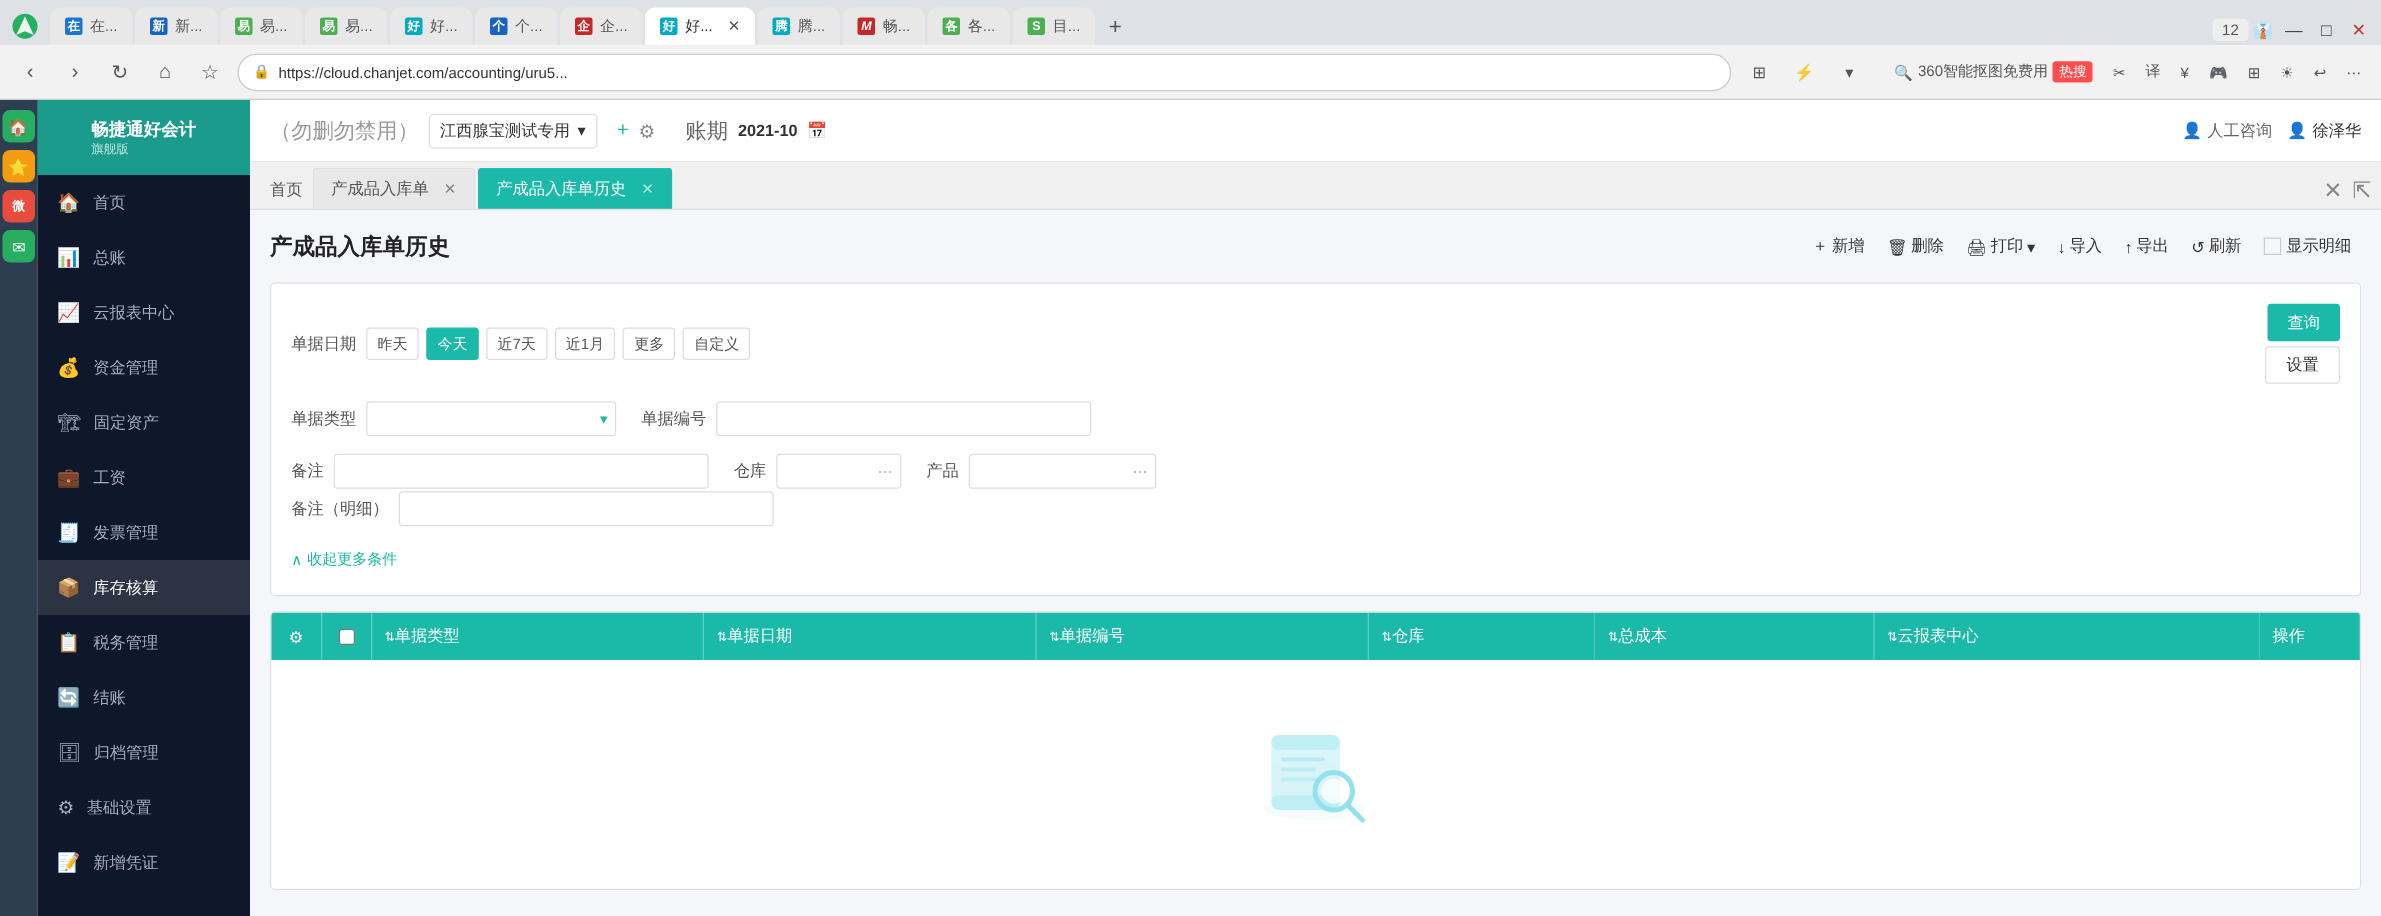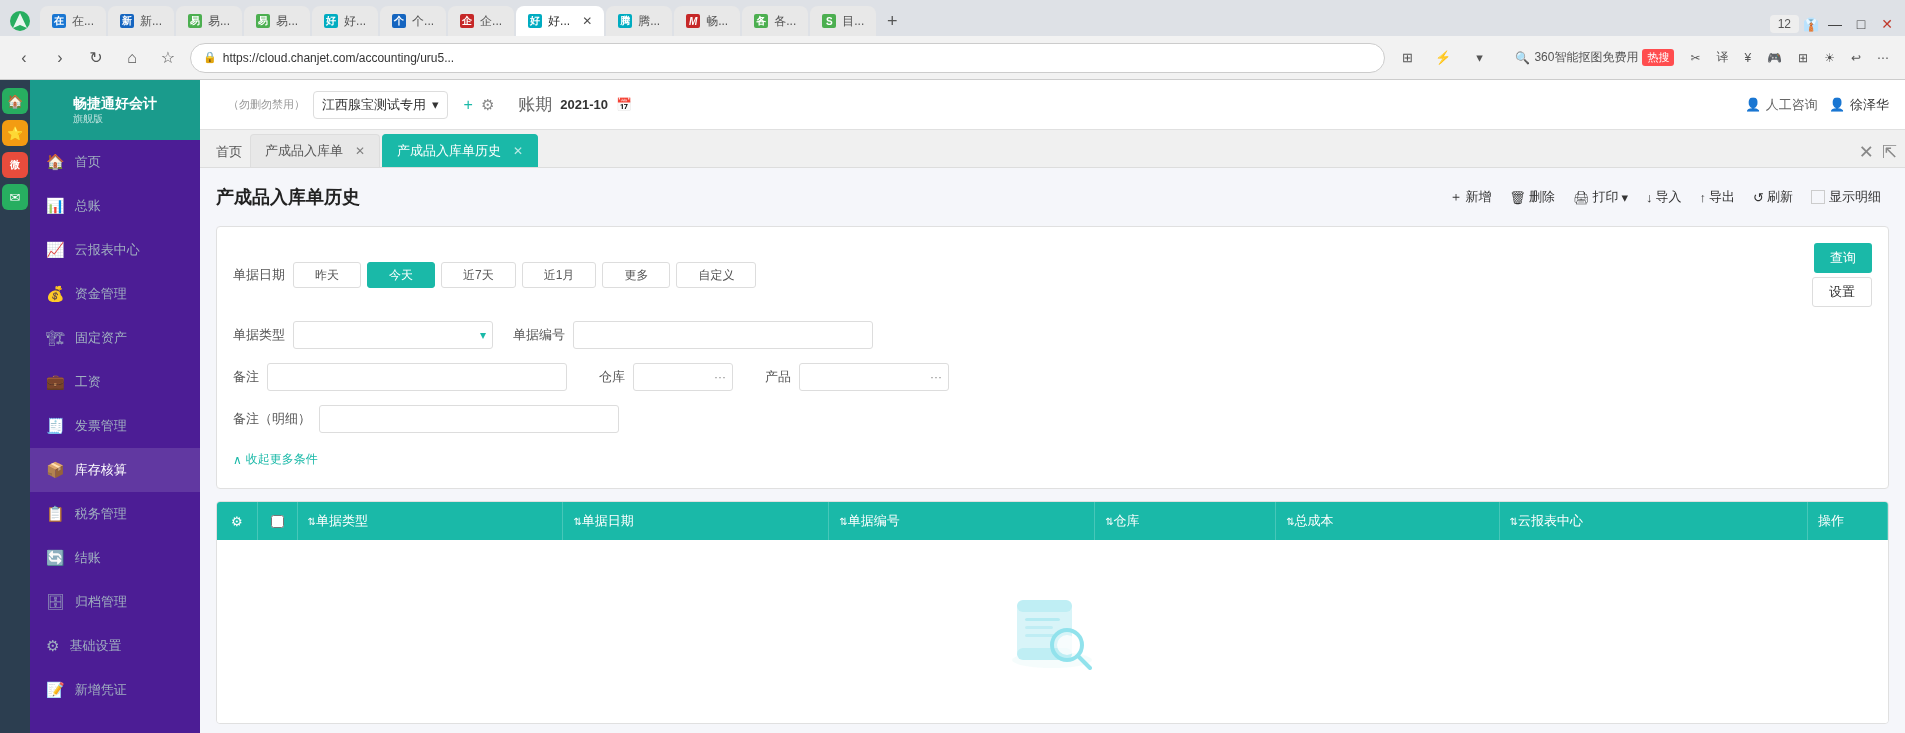--- a/index.html
+++ b/index.html
@@ -26,21 +26,21 @@
     .hot-tag { background: #ff4d4f; color: white; padding: 1px 5px; border-radius: 3px; font-size: 11px; }
 
     
     .app-content { flex: 1; display: flex; overflow: hidden; }
 
     
     .icon-sidebar { width: 30px; background: #2c3e50; display: flex; flex-direction: column; align-items: center; padding-top: 8px; gap: 6px; }
     .icon-sidebar-item { width: 26px; height: 26px; border-radius: 6px; display: flex; align-items: center; justify-content: center; cursor: pointer; font-size: 14px; }
 
     
-    .main-sidebar { width: 170px; background: #4c1d95; display: flex; flex-direction: column; }
+    .main-sidebar { width: 170px; background: #0f172a; display: flex; flex-direction: column; }
     .sidebar-header { height: 60px; background: #1a9b8c; display: flex; align-items: center; justify-content: center; padding: 0 10px; }
     .sidebar-logo-text { color: white; font-size: 14px; font-weight: bold; text-align: center; line-height: 1.3; }
     .sidebar-logo-sub { color: rgba(255,255,255,0.7); font-size: 10px; }
     .sidebar-nav { flex: 1; overflow-y: auto; }
     .sidebar-nav-item { height: 44px; display: flex; align-items: center; gap: 10px; padding: 0 16px; color: #a0b0c0; cursor: pointer; font-size: 13px; }
     .sidebar-nav-item.active { background: rgba(255,255,255,0.12); color: #fff; }
     .sidebar-nav-item .nav-icon { font-size: 15px; flex-shrink: 0; }
 
     
     .main-area { flex: 1; background: #f5f6fa; display: flex; flex-direction: column; overflow: hidden; }
@@ -59,21 +59,21 @@
     
     .content-area { flex: 1; overflow: auto; padding: 16px; }
     .show-columns-checkbox { width: 14px; height: 14px; border: 1px solid #ccc; display: inline-block; }
     .show-columns-label { font-size: 13px; color: #333; }
 
     
     .search-panel { background: #fff; border: 1px solid #e0e0e0; border-radius: 4px; padding: 16px; margin-bottom: 12px; }
     .search-field { display: flex; align-items: center; gap: 8px; }
     .search-label { font-size: 13px; color: #555; white-space: nowrap; }
     .date-filter { display: flex; align-items: center; gap: 6px; }
-    .date-btn { height: 26px; padding: 0 21px; border: 1px solid #ddd; border-radius: 3px; font-size: 12px; cursor: pointer; background: #fff; color: #555; }
+    .date-btn { height: 26px; padding: 0 8px; border: 1px solid #ddd; border-radius: 3px; font-size: 12px; cursor: pointer; background: #fff; color: #555; }
     .date-btn.active { background: #1ab9a8; color: #fff; border-color: #1ab9a8; }
     .select-input { height: 28px; border: 1px solid #ddd; border-radius: 3px; padding: 0 6px; font-size: 12px; min-width: 120px; display: flex; align-items: center; justify-content: space-between; cursor: pointer; background: #fff; }
     .text-input { height: 28px; border: 1px solid #ddd; border-radius: 3px; padding: 0 6px; font-size: 12px; min-width: 200px; }
     .collapse-btn { display: flex; align-items: center; gap: 4px; font-size: 12px; color: #1ab9a8; cursor: pointer; }
 
     
     .data-table { width: 100%; border-collapse: collapse; background: #fff; }
     .table-header-row { background: #1ab9a8; color: #fff; height: 38px; }
     .table-header-row th { padding: 0 10px; font-size: 13px; font-weight: normal; text-align: left; white-space: nowrap; border-right: 1px solid rgba(255,255,255,0.2); }
     .table-header-row th:first-child { width: 40px; text-align: center; }
@@ -287,21 +287,21 @@
           <span class="nav-icon">📝</span>
           <span>新增凭证</span>
         </div>
       </div>
     </div>
 
     <div class="main-area">
 
       <div class="top-bar">
         <div style="display:flex;align-items:center;gap:8px;">
-          <span style="font-size:11px;color:#999;margin-left:12px;">（勿删勿禁用）</span>
+          <span style="font-size:17px;color:#999;">（勿删勿禁用）</span>
           <div class="company-selector">
             <span>江西腺宝测试专用</span>
             <span>▾</span>
           </div>
           <div style="display:flex;align-items:center;gap:4px;margin-left:8px;">
             <span style="color:#1ab9a8;font-size:16px;">+</span>
           </div>
           <div style="display:flex;align-items:center;gap:4px;">
             <span style="color:#888;font-size:15px;">⚙</span>
           </div>
@@ -405,21 +405,21 @@
                 <span></span>
                 <span style="color:#1ab9a8;">▾</span>
               </div>
             </div>
             <div class="search-field">
               <span class="search-label">单据编号</span>
               <input type="text" class="text-input" style="min-width: 300px;">
             </div>
           </div>
 
-          <div style="display:flex;align-items:flex-start;gap:32px;margin-bottom:14px;">
+          <div style="display:flex;align-items:flex-start;gap:20px;margin-bottom:2px;">
             <div class="search-field">
               <span class="search-label">备注</span>
               <input type="text" class="text-input" style="min-width: 300px;">
             </div>
             <div class="search-field">
               <span class="search-label">仓库</span>
               <div class="select-input" style="min-width:100px;">
                 <span></span>
                 <span style="color:#888;">···</span>
               </div>

